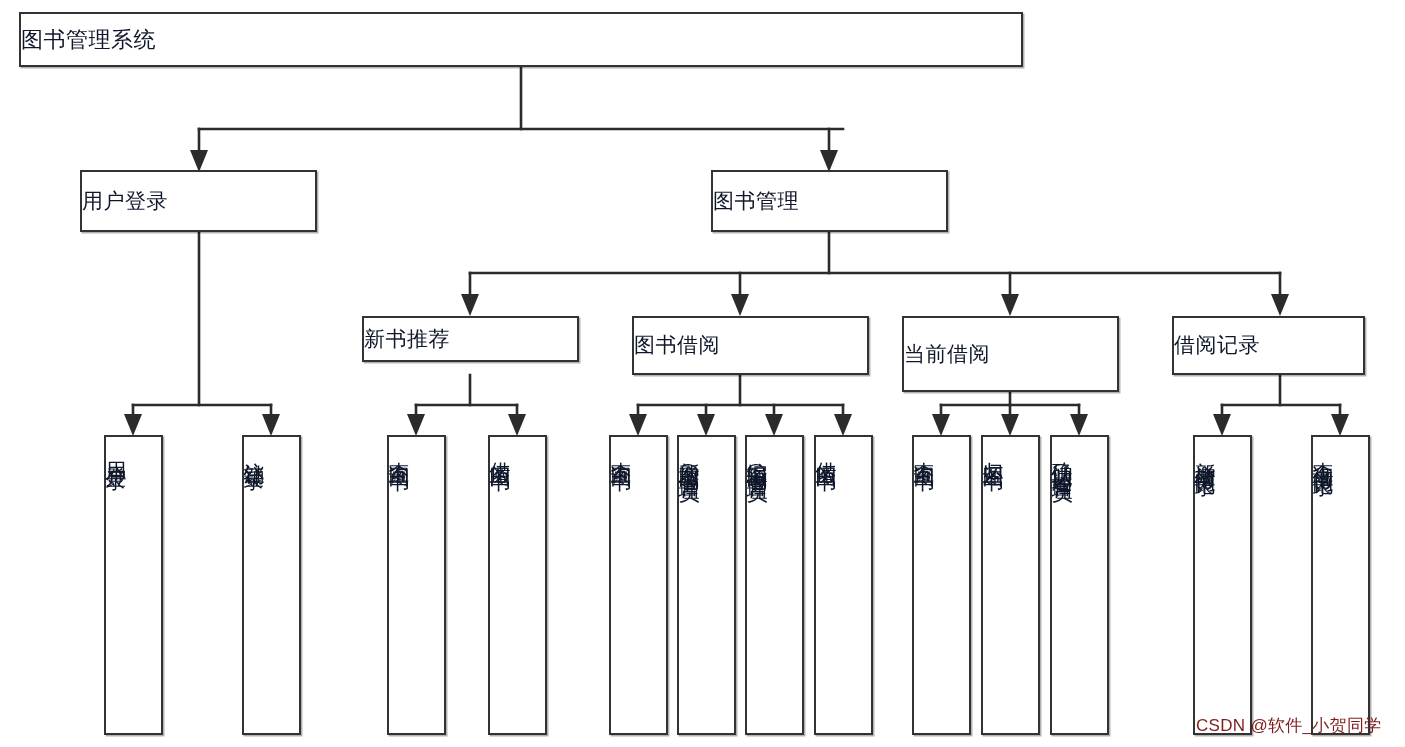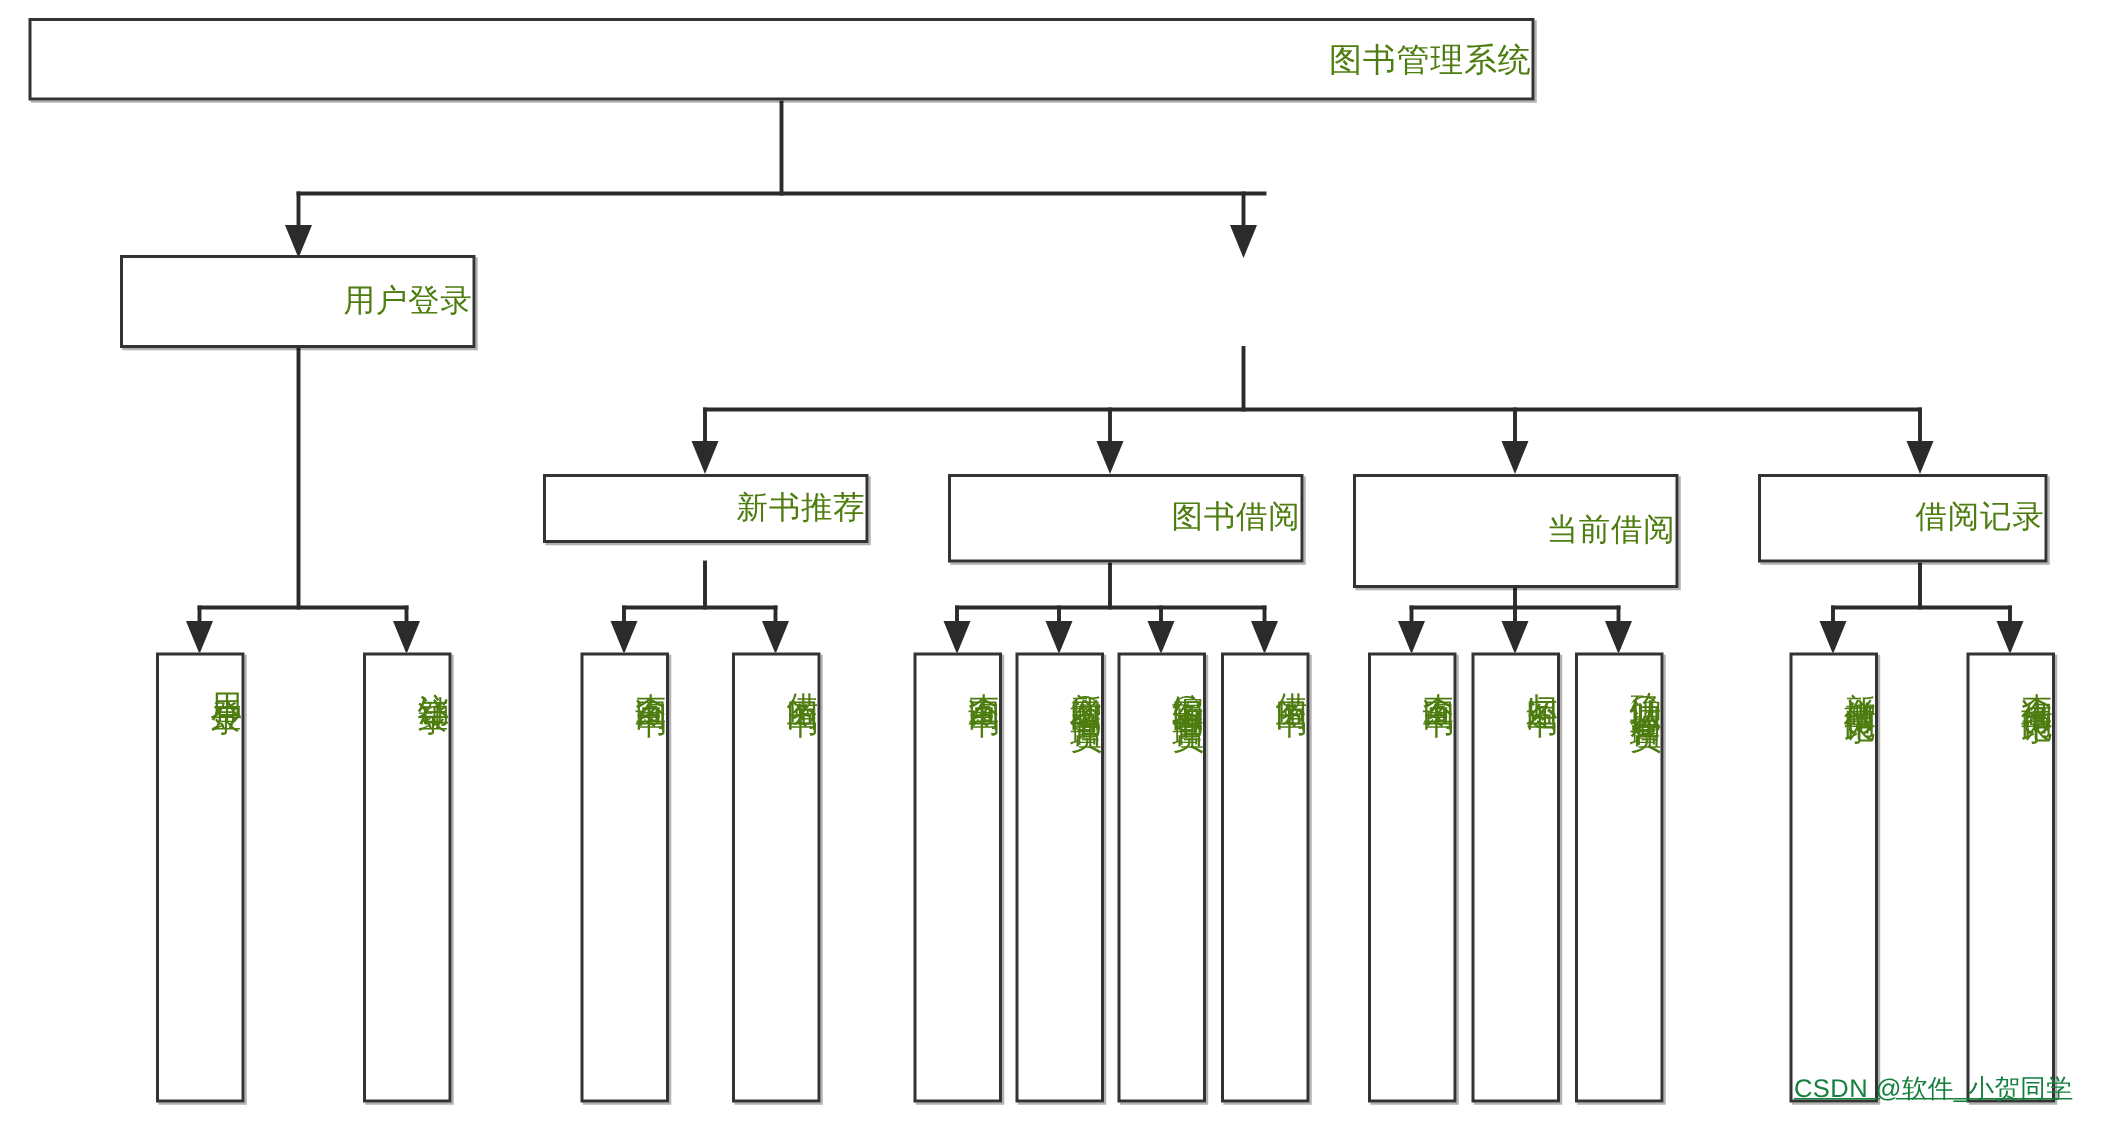--- a/index.html
+++ b/index.html
@@ -28,22 +28,22 @@
     pointer-events: none;
   }
   .node {
     position: absolute;
     box-sizing: border-box;
     background: #ffffff;
     border: 2px solid #333333;
     box-shadow: 1.5px 1.5px 0 rgba(0,0,0,0.30);
     display: flex;
     align-items: center;
-    justify-content: flex-end;
-    color: #4d7c0f;
+    justify-content: flex-start;
+    color: #0f172a;
     z-index: 2;
   }
   .node .label {
     display: block;
     text-align: center;
     line-height: 1.18;
     white-space: pre;
   }
   
   .node.horiz .label {
@@ -64,25 +64,24 @@
     font-size: 21px;
     line-height: 1.0;
     letter-spacing: 3px;
     max-height: 100%;
   }
   .watermark {
     position: absolute;
     left: 1196px;
     top: 714px;
     font-size: 17px;
-    color: #15803d;
+    color: #7f1d1d;
     z-index: 5;
     white-space: pre;
     letter-spacing: 0.3px;
-    text-decoration: underline;
   }
 </style>
 </head>
 <body>
 
 <div id="diagram-root">
 
   <svg class="connectors" viewBox="0 0 1405 747">
     <defs>
       <marker id="arrow" markerWidth="9" markerHeight="10" refX="4.2" refY="9.3" orient="auto-start-reverse" markerUnits="userSpaceOnUse">
@@ -163,20 +162,23 @@
   </svg>
 
   <div class="node horiz root" style="left:19px; top:12px; width:1004px; height:55px;">
     <span class="label">图书管理系统</span>
   </div>
 
   <div class="node horiz" style="left:80px; top:170px; width:237px; height:62px;">
     <span class="label">用户登录</span>
   </div>
 
+  <div class="node horiz" style="left:711px; top:170px; width:237px; height:62px;">
+    <span class="label">图书管理</span>
+  </div>
 
   <div class="node horiz" style="left:362px; top:316px; width:217px; height:46px;">
     <span class="label">新书推荐</span>
   </div>
 
   <div class="node horiz" style="left:632px; top:316px; width:237px; height:59px;">
     <span class="label">图书借阅</span>
   </div>
 
   <div class="node horiz" style="left:902px; top:316px; width:217px; height:76px;">

